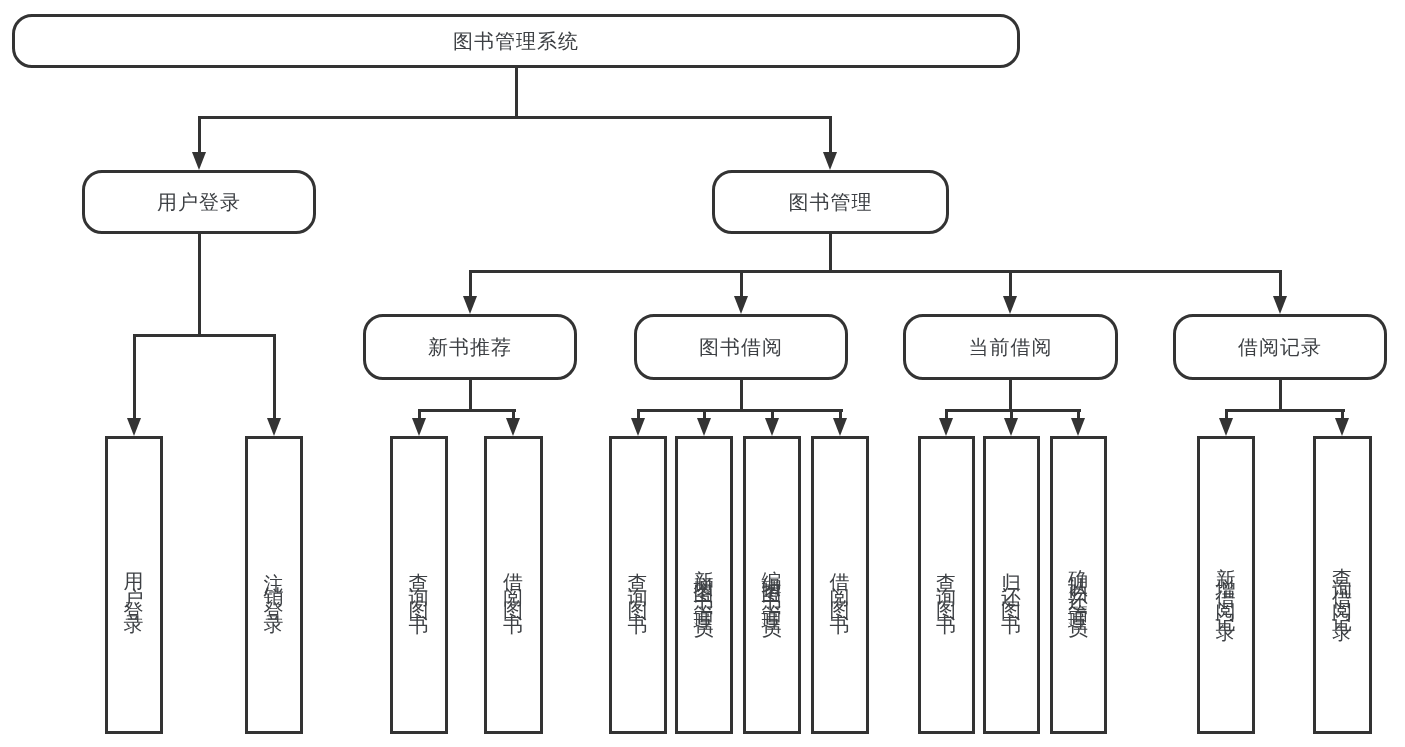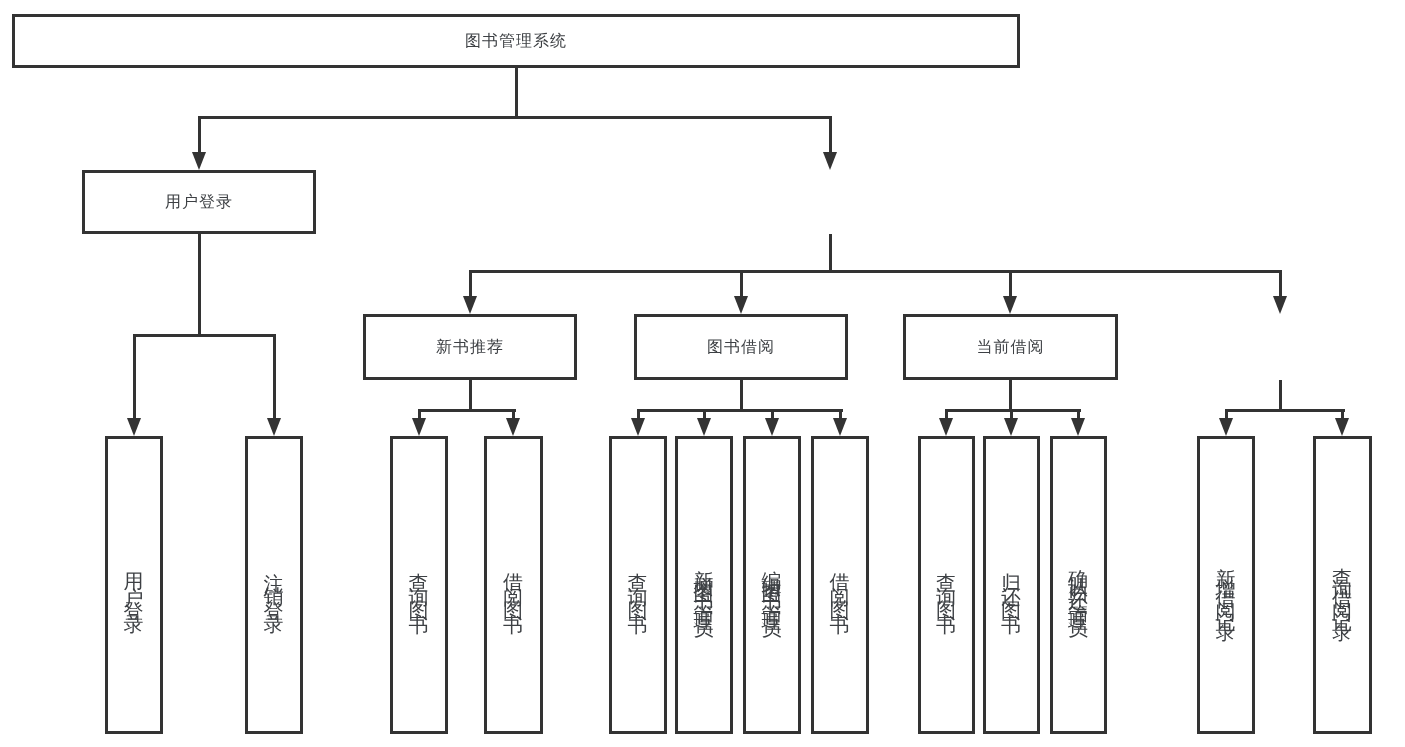--- a/index.html
+++ b/index.html
@@ -5,21 +5,21 @@
   html,body{margin:0;padding:0;background:#ffffff;}
   #canvas{
     position:relative;width:1405px;height:747px;background:#ffffff;
     font-family:"Liberation Sans","DejaVu Sans",sans-serif;overflow:hidden;
   }
   .box{
     position:absolute;box-sizing:border-box;border:3px solid #333333;
     background:#ffffff;display:flex;align-items:center;justify-content:center;
     color:#3d4044;
   }
-  .hbox{font-size:16px;letter-spacing:1px;white-space:nowrap;}
+  .hbox{font-size:20px;letter-spacing:1px;white-space:nowrap;border-radius:20px;}
   .leaf{font-size:20px;}
   .leaf span{
     writing-mode:vertical-rl;text-orientation:mixed;
     letter-spacing:14px;line-height:1;display:block;
   }
   .leaf.len6 span{letter-spacing:11px;}
   .leaf.len9 span{letter-spacing:7px;}
   .vline,.hline{position:absolute;background:#333333;}
   .vline{width:3px;}
   .hline{height:3px;}
@@ -41,20 +41,21 @@
   <div class="box hbox" style="left:12px;top:14px;width:1008px;height:54px;">图书管理系统</div>
 
   <div class="vline" style="left:515px;top:68px;height:50px;"></div>
   <div class="hline" style="left:198px;top:116px;width:634px;"></div>
   <div class="vline" style="left:198px;top:116px;height:37px;"></div>
   <div class="arrow" style="left:192px;top:152px;"></div>
   <div class="vline" style="left:829px;top:116px;height:37px;"></div>
   <div class="arrow" style="left:823px;top:152px;"></div>
 
   <div class="box hbox" style="left:82px;top:170px;width:234px;height:64px;">用户登录</div>
+  <div class="box hbox" style="left:712px;top:170px;width:237px;height:64px;">图书管理</div>
 
   <div class="vline" style="left:198px;top:234px;height:102px;"></div>
   <div class="hline" style="left:133px;top:334px;width:143px;"></div>
   <div class="vline" style="left:133px;top:334px;height:85px;"></div>
   <div class="arrow" style="left:127px;top:418px;"></div>
   <div class="vline" style="left:273px;top:334px;height:85px;"></div>
   <div class="arrow" style="left:267px;top:418px;"></div>
 
   <div class="vline" style="left:829px;top:234px;height:38px;"></div>
   <div class="hline" style="left:469px;top:270px;width:813px;"></div>
@@ -63,20 +64,21 @@
   <div class="vline" style="left:740px;top:270px;height:27px;"></div>
   <div class="arrow" style="left:734px;top:296px;"></div>
   <div class="vline" style="left:1009px;top:270px;height:27px;"></div>
   <div class="arrow" style="left:1003px;top:296px;"></div>
   <div class="vline" style="left:1279px;top:270px;height:27px;"></div>
   <div class="arrow" style="left:1273px;top:296px;"></div>
 
   <div class="box hbox" style="left:634px;top:314px;width:214px;height:66px;">图书借阅</div>
   <div class="box hbox" style="left:363px;top:314px;width:214px;height:66px;">新书推荐</div>
   <div class="box hbox" style="left:903px;top:314px;width:215px;height:66px;">当前借阅</div>
+  <div class="box hbox" style="left:1173px;top:314px;width:214px;height:66px;">借阅记录</div>
 
   <div class="vline" style="left:469px;top:380px;height:32px;"></div>
   <div class="hline" style="left:418px;top:409px;width:98px;"></div>
   <div class="vline" style="left:418px;top:409px;height:12px;"></div>
   <div class="arrow" style="left:412px;top:418px;"></div>
   <div class="vline" style="left:512px;top:409px;height:12px;"></div>
   <div class="arrow" style="left:506px;top:418px;"></div>
 
   <div class="vline" style="left:740px;top:380px;height:32px;"></div>
   <div class="hline" style="left:637px;top:409px;width:206px;"></div>

